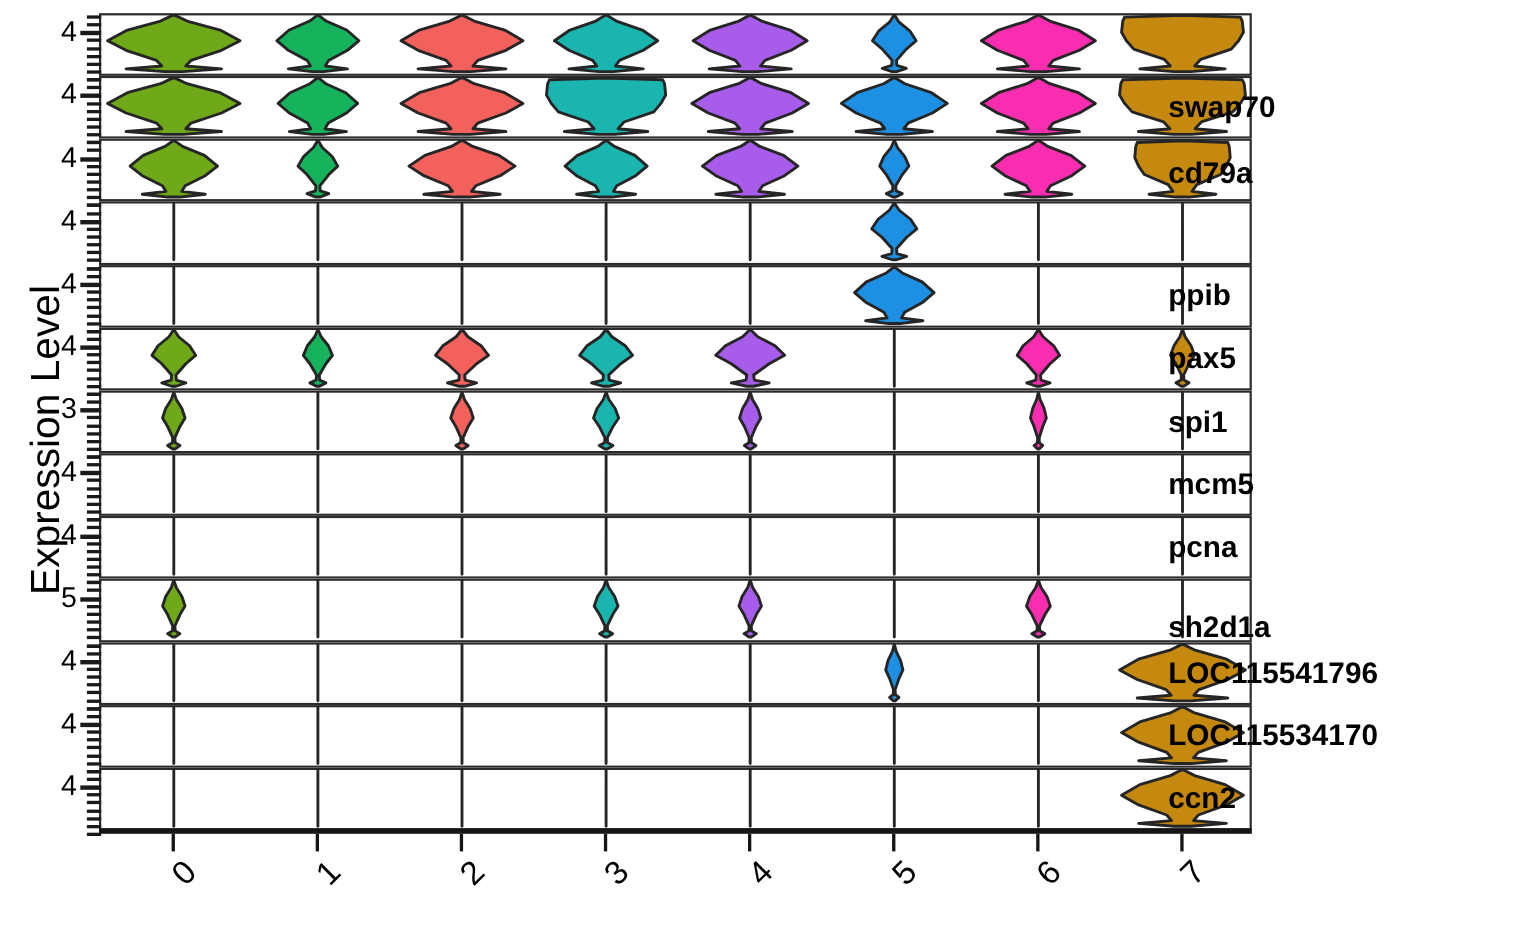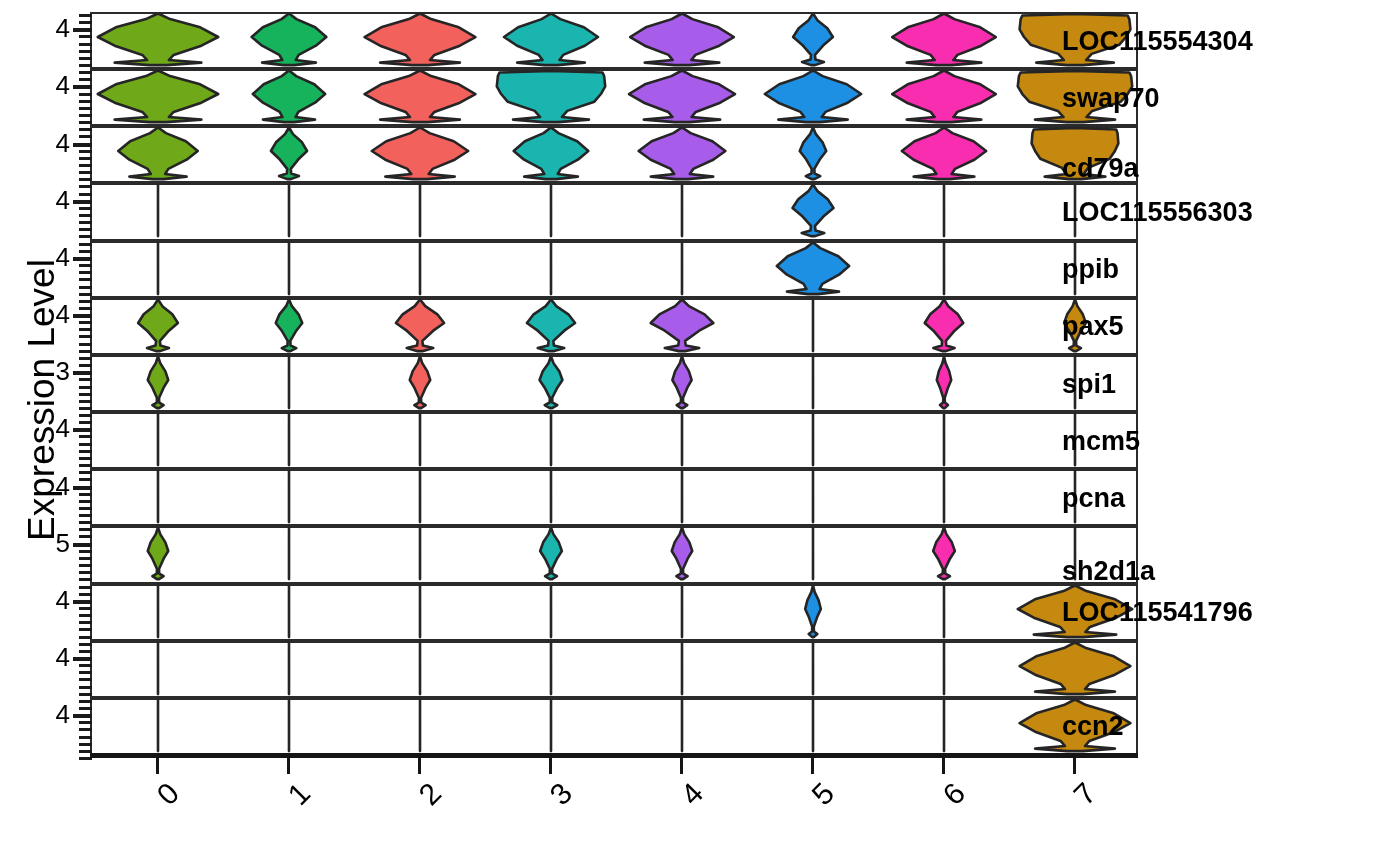--- a/index.html
+++ b/index.html
@@ -751,25 +751,24 @@
       <div class="xtlabel" style="left: 589.5px;">4</div>
       <div class="xtick" style="left: 720.5px;"></div>
       <div class="xtlabel" style="left: 720.5px;">5</div>
       <div class="xtick" style="left: 851.5px;"></div>
       <div class="xtlabel" style="left: 851.5px;">6</div>
       <div class="xtick" style="left: 982.5px;"></div>
       <div class="xtlabel" style="left: 982.5px;">7</div>
     </div>
 
 
-<div class="glabel" style="top: 40.5769px;">LOC115554304</div>
     <div class="glabel" style="top: 97.7308px;">swap70</div>
-    <div class="glabel" style="top: 168px;">cd79a</div>
-    <div class="glabel" style="top: 212.038px;">LOC115556303</div>
+    <div class="glabel" style="top: 158px;">cd79a</div>
     <div class="glabel" style="top: 269.192px;">ppib</div>
     <div class="glabel" style="top: 326.346px;">pax5</div>
     <div class="glabel" style="top: 383.5px;">spi1</div>
     <div class="glabel" style="top: 440.654px;">mcm5</div>
     <div class="glabel" style="top: 497.808px;">pcna</div>
     <div class="glabel" style="top: 571px;">sh2d1a</div>
     <div class="glabel" style="top: 612.115px;">LOC115541796</div>
+    <div class="glabel" style="top: 669.269px;">LOC115534170</div>
     <div class="glabel" style="top: 726.423px;">ccn2</div>
   </div>
 
 </body></html>

